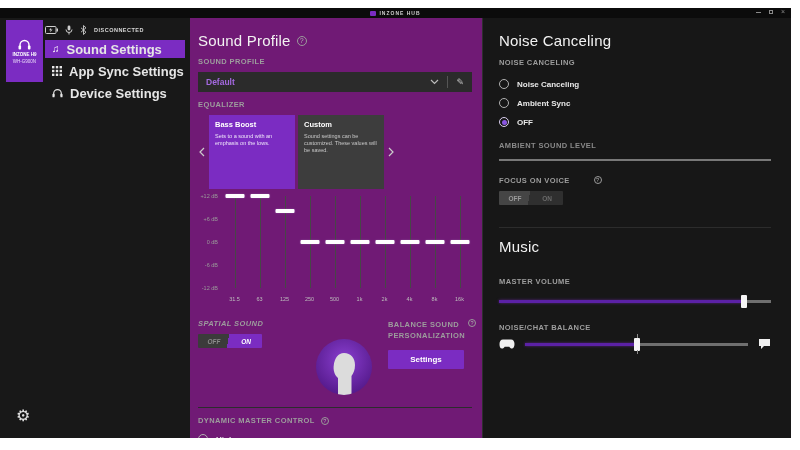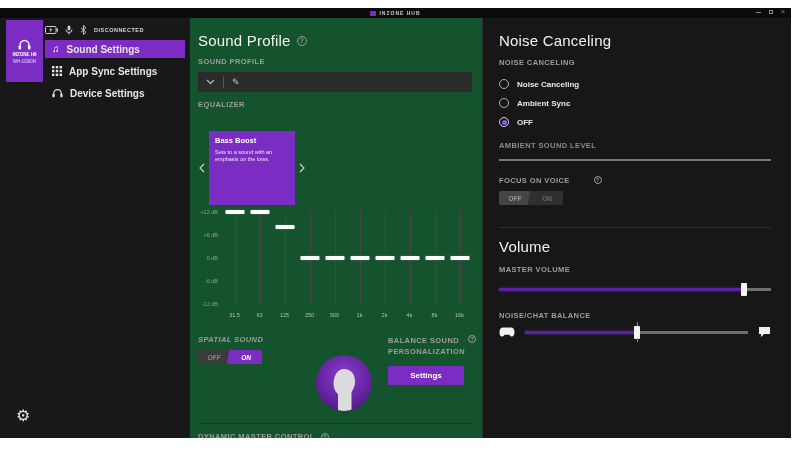--- a/index.html
+++ b/index.html
@@ -13,48 +13,48 @@
   .titlebar{height:10px;background:#0b0b0b;display:flex;align-items:center;justify-content:center;position:relative;}
   .tb-logo{width:6px;height:5px;background:var(--accent);border-radius:1px;margin-right:3px;}
   .tb-title{font-size:5px;letter-spacing:1px;color:#cfcfcf;font-weight:bold;}
   .tb-controls{position:absolute;right:6px;top:2px;display:flex;gap:8px;align-items:center;}
   .tb-min{width:5px;height:1px;background:#8a8a8a;}
   .tb-max{width:4px;height:4px;border:1px solid #8a8a8a;}
   .tb-close{color:#8a8a8a;font-size:7px;line-height:4px;}
   
   .content{position:absolute;top:10px;left:0;right:0;bottom:0;display:flex;}
   .sidebar{width:190px;position:relative;background:#181818;flex:none;}
-  .main{width:292px;flex:none;padding:14px 10px 12px 8px;background:#14532d;overflow:hidden;}
+  .main{width:292px;flex:none;padding:14px 10px 12px 8px;background:#701a75;overflow:hidden;}
   .right{flex:1;border-left:1px solid #2e2e2e;background:#171717;padding:14px 20px 0 16px;overflow:hidden;}
   
   .device-tile{position:absolute;left:6px;top:2px;width:37px;height:62px;background:var(--accent);display:flex;flex-direction:column;align-items:center;justify-content:center;gap:2px;text-align:center;}
   .device-name{font-size:4.5px;font-weight:bold;color:#fff;}
   .device-model{font-size:4.5px;color:#e8d9f8;}
   .side-col{margin-left:45px;}
   .status-row{margin-top:6px;display:flex;align-items:center;gap:7px;height:12px;}
   .status-text{font-size:5.5px;font-weight:bold;letter-spacing:.5px;color:#d8d8d8;}
   .menu{margin-top:4px;display:flex;flex-direction:column;gap:4px;}
   .menu-item{height:18px;display:flex;align-items:center;gap:7px;padding-left:7px;width:140px;color:#e6e6e6;cursor:pointer;}
   .menu-item.active{background:var(--accent);}
-  .menu-item .mi-label{font-size:10px;font-weight:bold;}
+  .menu-item .mi-label{font-size:13px;font-weight:bold;}
   .mi-note{font-size:10px;color:#fff;line-height:10px;}
   .gear{position:absolute;left:16px;bottom:14px;font-size:16px;color:#e0e0e0;line-height:16px;cursor:pointer;}
   
   .h1{font-size:15px;color:#f2f2f2;letter-spacing:.2px;}
   .title-row{display:flex;align-items:center;gap:6px;}
   .lbl{font-size:7.5px;font-weight:bold;letter-spacing:.4px;color:var(--lbl);}
   .help{width:10px;height:10px;border:1px solid #9a9a9a;border-radius:50%;color:#b5b5b5;font-size:7px;display:inline-flex;align-items:center;justify-content:center;flex:none;}
   .help.sm{width:8px;height:8px;font-size:5.5px;}
   
   .dropdown{margin-top:6px;height:20px;background:#2b2b2b;display:flex;align-items:center;padding:0 8px;}
   .dd-value{flex:1;font-size:8.5px;font-weight:bold;color:var(--accent-text);}
   .dd-sep{width:1px;height:12px;background:#555;margin:0 8px;}
   .pencil{color:#c5c5c5;font-size:9px;}
   
-  .preset-row{margin-top:22px;display:flex;align-items:stretch;gap:3px;height:74px;}
+  .preset-row{margin-top:6px;display:flex;align-items:stretch;gap:3px;height:74px;}
   .carousel-btn{width:8px;display:flex;align-items:center;justify-content:center;color:#cccccc;cursor:pointer;}
   .card{width:86px;padding:5px 6px;background:var(--bg-card);color:#c9c9c9;cursor:pointer;}
   .card.active{background:var(--accent);color:#efe6fa;}
   .card-title{font-size:7.5px;font-weight:bold;color:#ffffff;margin-bottom:4px;}
   .card-desc{font-size:5.5px;line-height:1.3;}
   
   .eq{margin-top:5px;display:flex;height:112px;}
   .eq-y{position:relative;width:24px;flex:none;}
   .eq-ylabel{position:absolute;right:4px;transform:translateY(-50%);font-size:5.5px;color:#9a9a9a;white-space:nowrap;}
   .eq-bands{flex:1;display:flex;}
@@ -182,38 +182,43 @@
 
     <div class="main">
       <div class="title-row">
         <span class="h1">Sound Profile</span>
         <span class="help">?</span>
       </div>
 
       <div class="lbl" style="margin-top:8px;">SOUND PROFILE</div>
 
       <div class="dropdown">
+        <span class="dd-value">Default</span>
         <svg class="svgic" width="9" height="6" viewBox="0 0 9 6">
             <path d="M1 1 L4.5 4.5 L8 1" fill="none" stroke="#bbbbbb" stroke-width="1.2"></path>
           </svg>
         <span class="dd-sep"></span>
         <span class="pencil">✎</span>
       </div>
 
       <div class="lbl" style="margin-top:8px;">EQUALIZER</div>
 
       <div class="preset-row">
         <span class="carousel-btn">
           <svg class="svgic" width="6" height="10" viewBox="0 0 6 10">
               <path d="M5 1 L1 5 L5 9" fill="none" stroke="#cccccc" stroke-width="1.2"></path>
             </svg>
         </span>
         <div class="card active">
           <div class="card-title">Bass Boost</div>
           <div class="card-desc">Sets to a sound with an emphasis on the lows.</div>
+        </div>
+        <div class="card">
+          <div class="card-title">Custom</div>
+          <div class="card-desc">Sound settings can be customized. These values will be saved.</div>
         </div>
         <span class="carousel-btn">
           <svg class="svgic" width="6" height="10" viewBox="0 0 6 10">
               <path d="M1 1 L5 5 L1 9" fill="none" stroke="#cccccc" stroke-width="1.2"></path>
             </svg>
         </span>
       </div>
 
       <div class="eq">
         <div class="eq-y" id="eq-ylabels">
@@ -345,22 +350,22 @@
         <span class="lbl">FOCUS ON VOICE</span>
         <span class="help sm">?</span>
       </div>
       <div class="toggle disabled">
         <span class="tg-seg tg-off">OFF</span>
         <span class="tg-seg tg-on">ON</span>
       </div>
 
       <div class="hdiv" style="margin-top:22px;"></div>
 
-      <div class="h1" style="margin-top:10px;">Volume</div>
-      <div class="lbl" style="margin-top:10px;">MASTER VOLUME</div>
+      <div class="h1" style="margin-top:10px;">Music</div>
+      <div class="lbl" style="margin-top:22px;">MASTER VOLUME</div>
       <div class="slider">
         <span class="track"></span>
         <span class="fill" id="mv-fill" style="width: 90%;"></span>
         <span class="thumb" id="mv-thumb" style="left: calc(90% - 3px);"></span>
       </div>
 
       <div class="lbl" style="margin-top:15px;">NOISE/CHAT BALANCE</div>
       <div class="balance-row">
         <svg class="svgic" width="16" height="10" viewBox="0 0 16 10">
             <path d="M4 0.5 h8 c2.2 0 3.5 1.8 3.5 4.5 c0 2.7-1 4.5-2.6 4.5 c-1.2 0-1.8-.9-2.6-1.8 h-4.6 c-.8.9-1.4 1.8-2.6 1.8 C1 9.5 .5 7.7 .5 5 C.5 2.3 1.8 .5 4 .5 Z" fill="#f0f0f0"></path>

